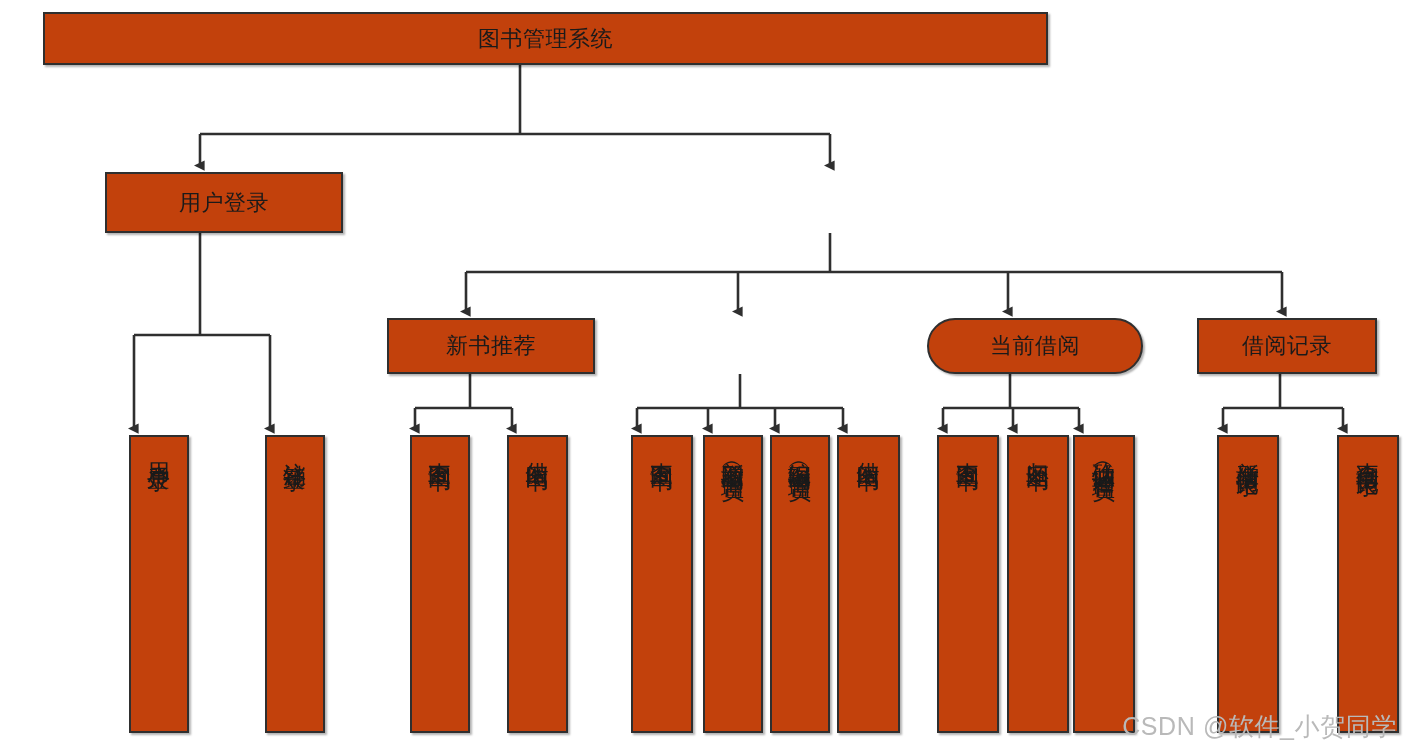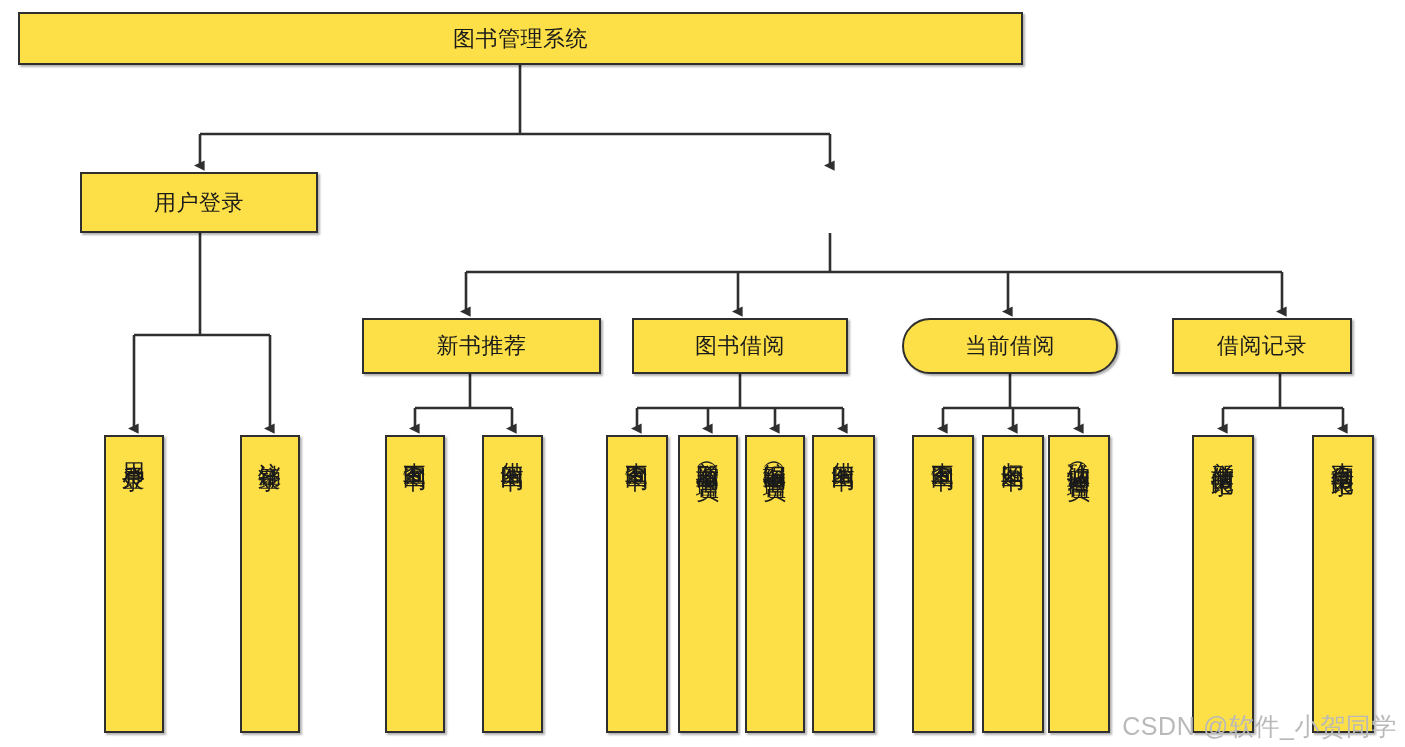--- a/index.html
+++ b/index.html
@@ -23,27 +23,28 @@
     position: absolute;
     left: 0;
     top: 0;
     width: 1405px;
     height: 747px;
     pointer-events: none;
   }
   .node {
     position: absolute;
     box-sizing: border-box;
-    background: #fde047;
+    background: #c2410c;
     border: 2.4px solid #2f2f2f;
     box-shadow: 2px 2px 2px rgba(0,0,0,0.30);
     display: flex;
     align-items: center;
     justify-content: center;
     text-align: center;
+    margin-left: 25px;
   }
   .node .label {
     font-size: 22px;
     line-height: 1.18;
     color: #1a1a1a;
     letter-spacing: 0.5px;
     white-space: nowrap;
   }
   .node.leaf {
     align-items: flex-start;
@@ -126,25 +127,22 @@
   </svg>
 
   <div class="node" style="left: 18px; top: 12px; width: 1005px; height: 53px;">
     <span class="label">图书管理系统</span>
   </div>
 
   <div class="node" style="left: 80px; top: 172px; width: 238px; height: 61px;">
     <span class="label">用户登录</span>
   </div>
 
-  <div class="node" style="left: 362px; top: 318px; width: 239px; height: 56px;">
+  <div class="node" style="left: 362px; top: 318px; width: 208px; height: 56px;">
     <span class="label">新书推荐</span>
-  </div>
-  <div class="node" style="left: 632px; top: 318px; width: 216px; height: 56px;">
-    <span class="label">图书借阅</span>
   </div>
   <div class="node" style="left: 902px; top: 318px; width: 216px; height: 56px; border-radius: 28px;">
     <span class="label">当前借阅</span>
   </div>
   <div class="node" style="left: 1172px; top: 318px; width: 180px; height: 56px; text-align: right;">
     <span class="label">借阅记录</span>
   </div>
 
   <div class="node leaf" style="left: 104px; top: 435px; width: 60px; height: 298px;">
     <span class="label">用户登录</span>

